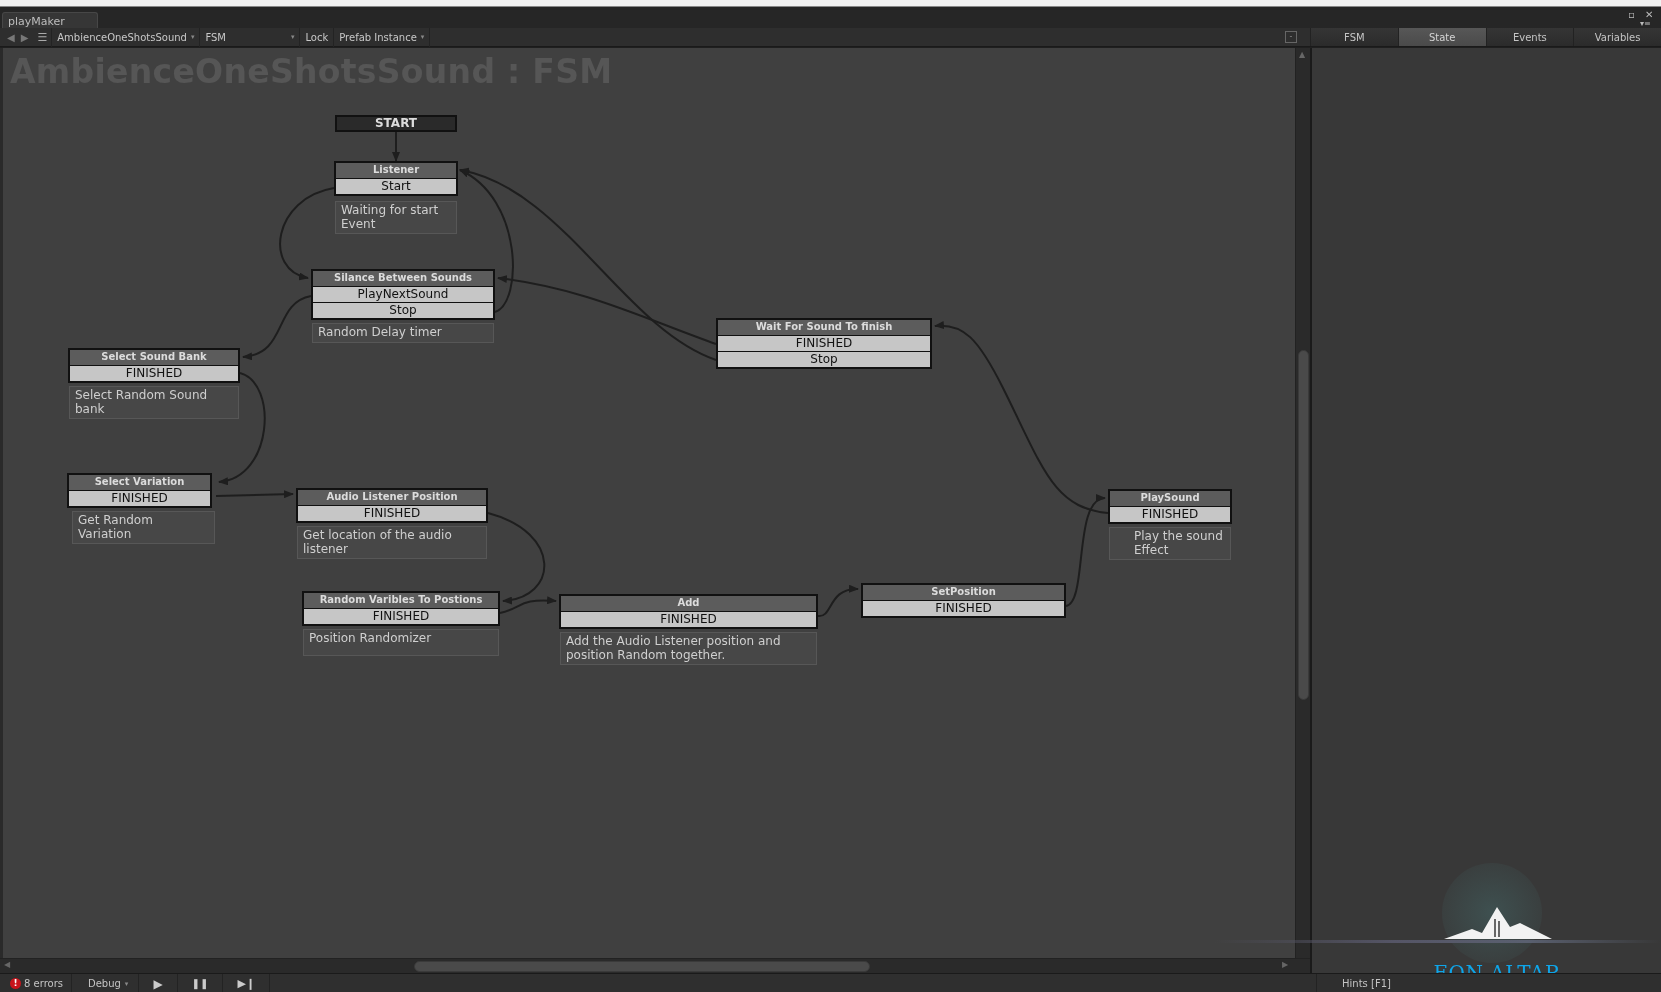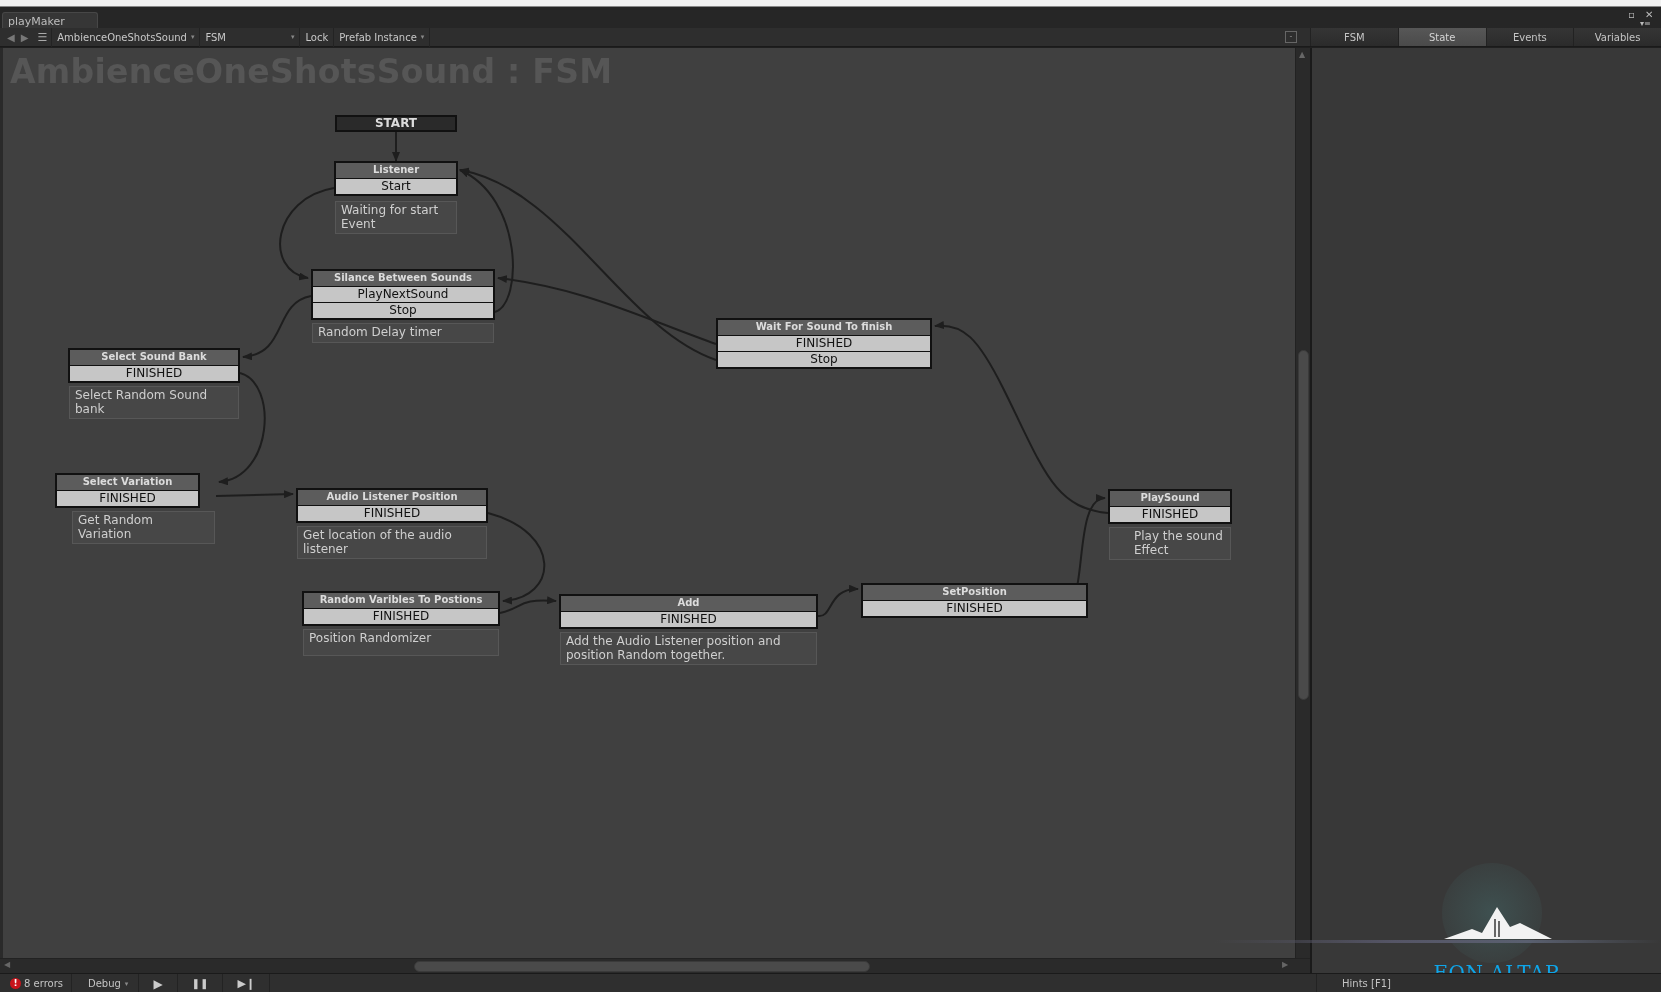--- a/index.html
+++ b/index.html
@@ -149,21 +149,21 @@
     <div class="node-row">Stop</div>
   </div>
   <div class="node-desc" style="left:309px; top:275px; width:182px; height:20px;">Random Delay timer</div>
 
   <div class="node" style="left:65px; top:300px; width:172px;">
     <div class="node-head">Select Sound Bank</div>
     <div class="node-row">FINISHED</div>
   </div>
   <div class="node-desc" style="left:66px; top:338px; width:170px; height:33px;">Select Random Sound bank</div>
 
-  <div class="node" style="left:52px; top:425px; width:145px;">
+  <div class="node" style="left:64px; top:425px; width:145px;">
     <div class="node-head">Select Variation</div>
     <div class="node-row">FINISHED</div>
   </div>
   <div class="node-desc" style="left:69px; top:463px; width:143px; height:33px;">Get Random Variation</div>
 
   <div class="node" style="left:293px; top:440px; width:192px;">
     <div class="node-head">Audio Listener Position</div>
     <div class="node-row">FINISHED</div>
   </div>
   <div class="node-desc" style="left:294px; top:478px; width:190px; height:33px;">Get location of the audio listener</div>
@@ -173,21 +173,21 @@
     <div class="node-row">FINISHED</div>
   </div>
   <div class="node-desc" style="left:300px; top:581px; width:196px; height:27px;">Position Randomizer</div>
 
   <div class="node" style="left:556px; top:546px; width:259px;">
     <div class="node-head">Add</div>
     <div class="node-row">FINISHED</div>
   </div>
   <div class="node-desc" style="left:557px; top:584px; width:257px; height:33px;">Add the Audio Listener position and position Random together.</div>
 
-  <div class="node" style="left:858px; top:535px; width:227px;">
+  <div class="node" style="left:858px; top:535px; width:205px;">
     <div class="node-head">SetPosition</div>
     <div class="node-row">FINISHED</div>
   </div>
 
   <div class="node" style="left:1105px; top:441px; width:124px;">
     <div class="node-head">PlaySound</div>
     <div class="node-row">FINISHED</div>
   </div>
   <div class="node-desc" style="left:1106px; top:479px; width:122px; height:33px;padding-left:24px;">Play the sound Effect</div>
 

